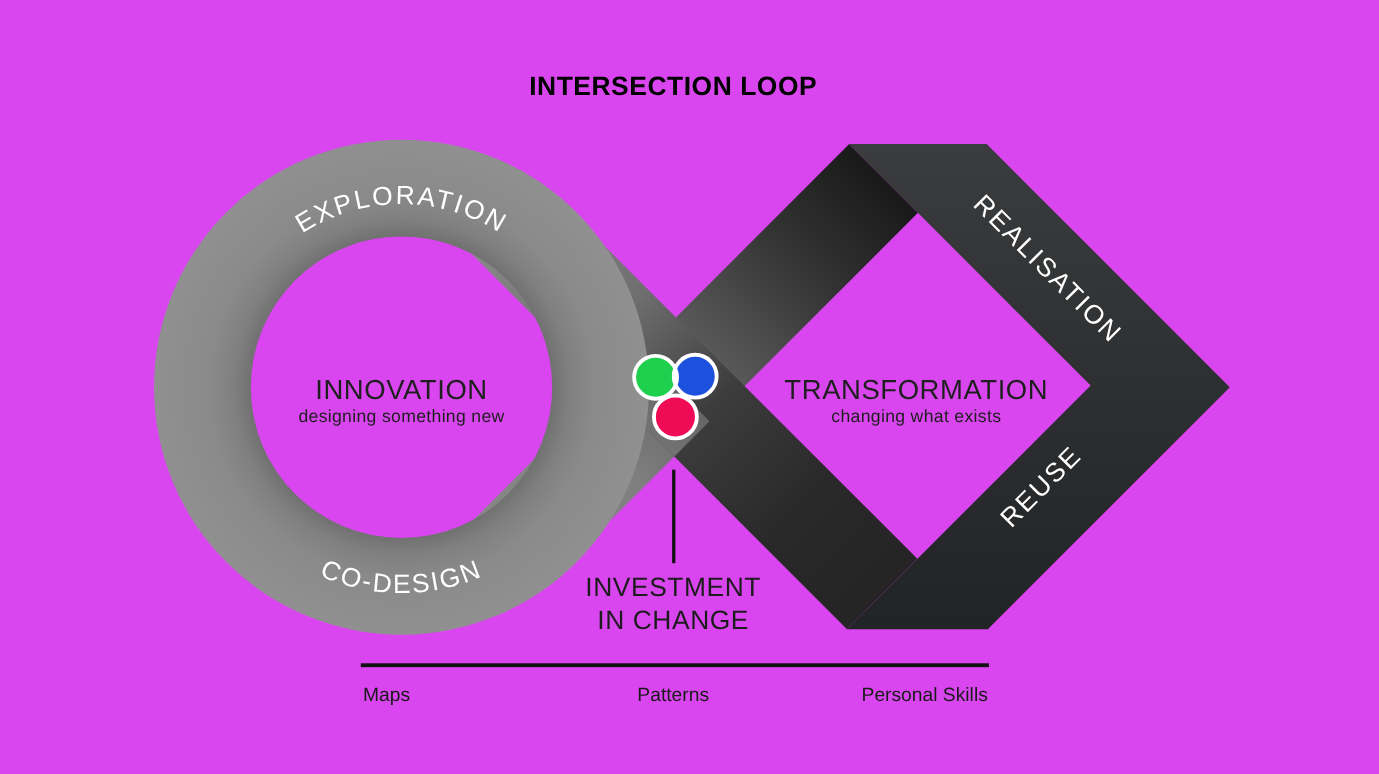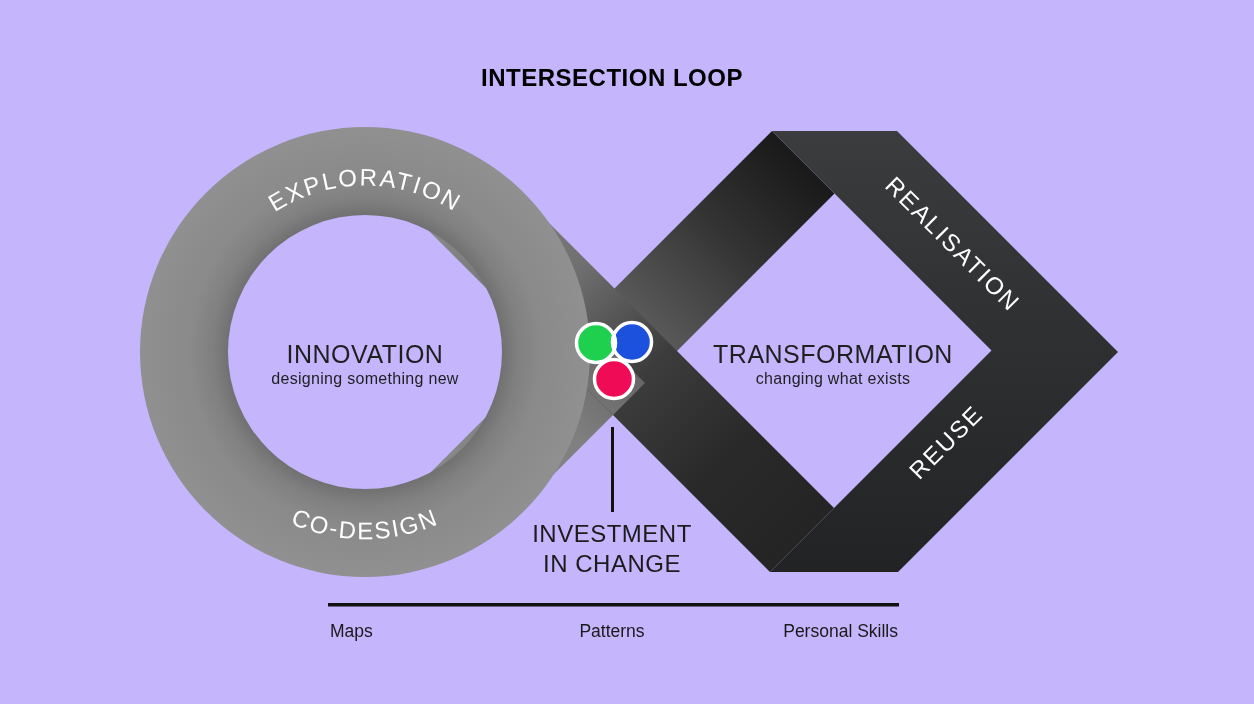--- a/index.html
+++ b/index.html
@@ -1,16 +1,16 @@
 <!DOCTYPE html>
 <html><head>
 <meta charset="utf-8">
 <style>
   html,body{margin:0;padding:0;background:#ffffff;}
-  .stage{position:relative;width:1254px;height:704px;background:#c4b5fd;overflow:hidden;}
+  .stage{position:relative;width:1254px;height:704px;background:#d946ef;overflow:hidden;}
   svg{display:block;}
   .t{font-family:"Liberation Sans", sans-serif;}
   .title{font-size:24px;font-weight:bold;letter-spacing:0.5px;fill:#000;}
   .loopTitle{font-size:25px;font-weight:400;fill:#1f1f1f;letter-spacing:0.5px;}
   .loopSub{font-size:16px;fill:#1f1f1f;letter-spacing:0.3px;}
   .curved{font-size:24px;fill:#ffffff;letter-spacing:2px;}
   .bandLabel{font-size:24px;fill:#ffffff;letter-spacing:2px;}
   .callout{font-size:24px;fill:#1c1c1c;letter-spacing:0.5px;}
   .axisLabel{font-size:17.5px;fill:#1a1a1a;}
 </style>

